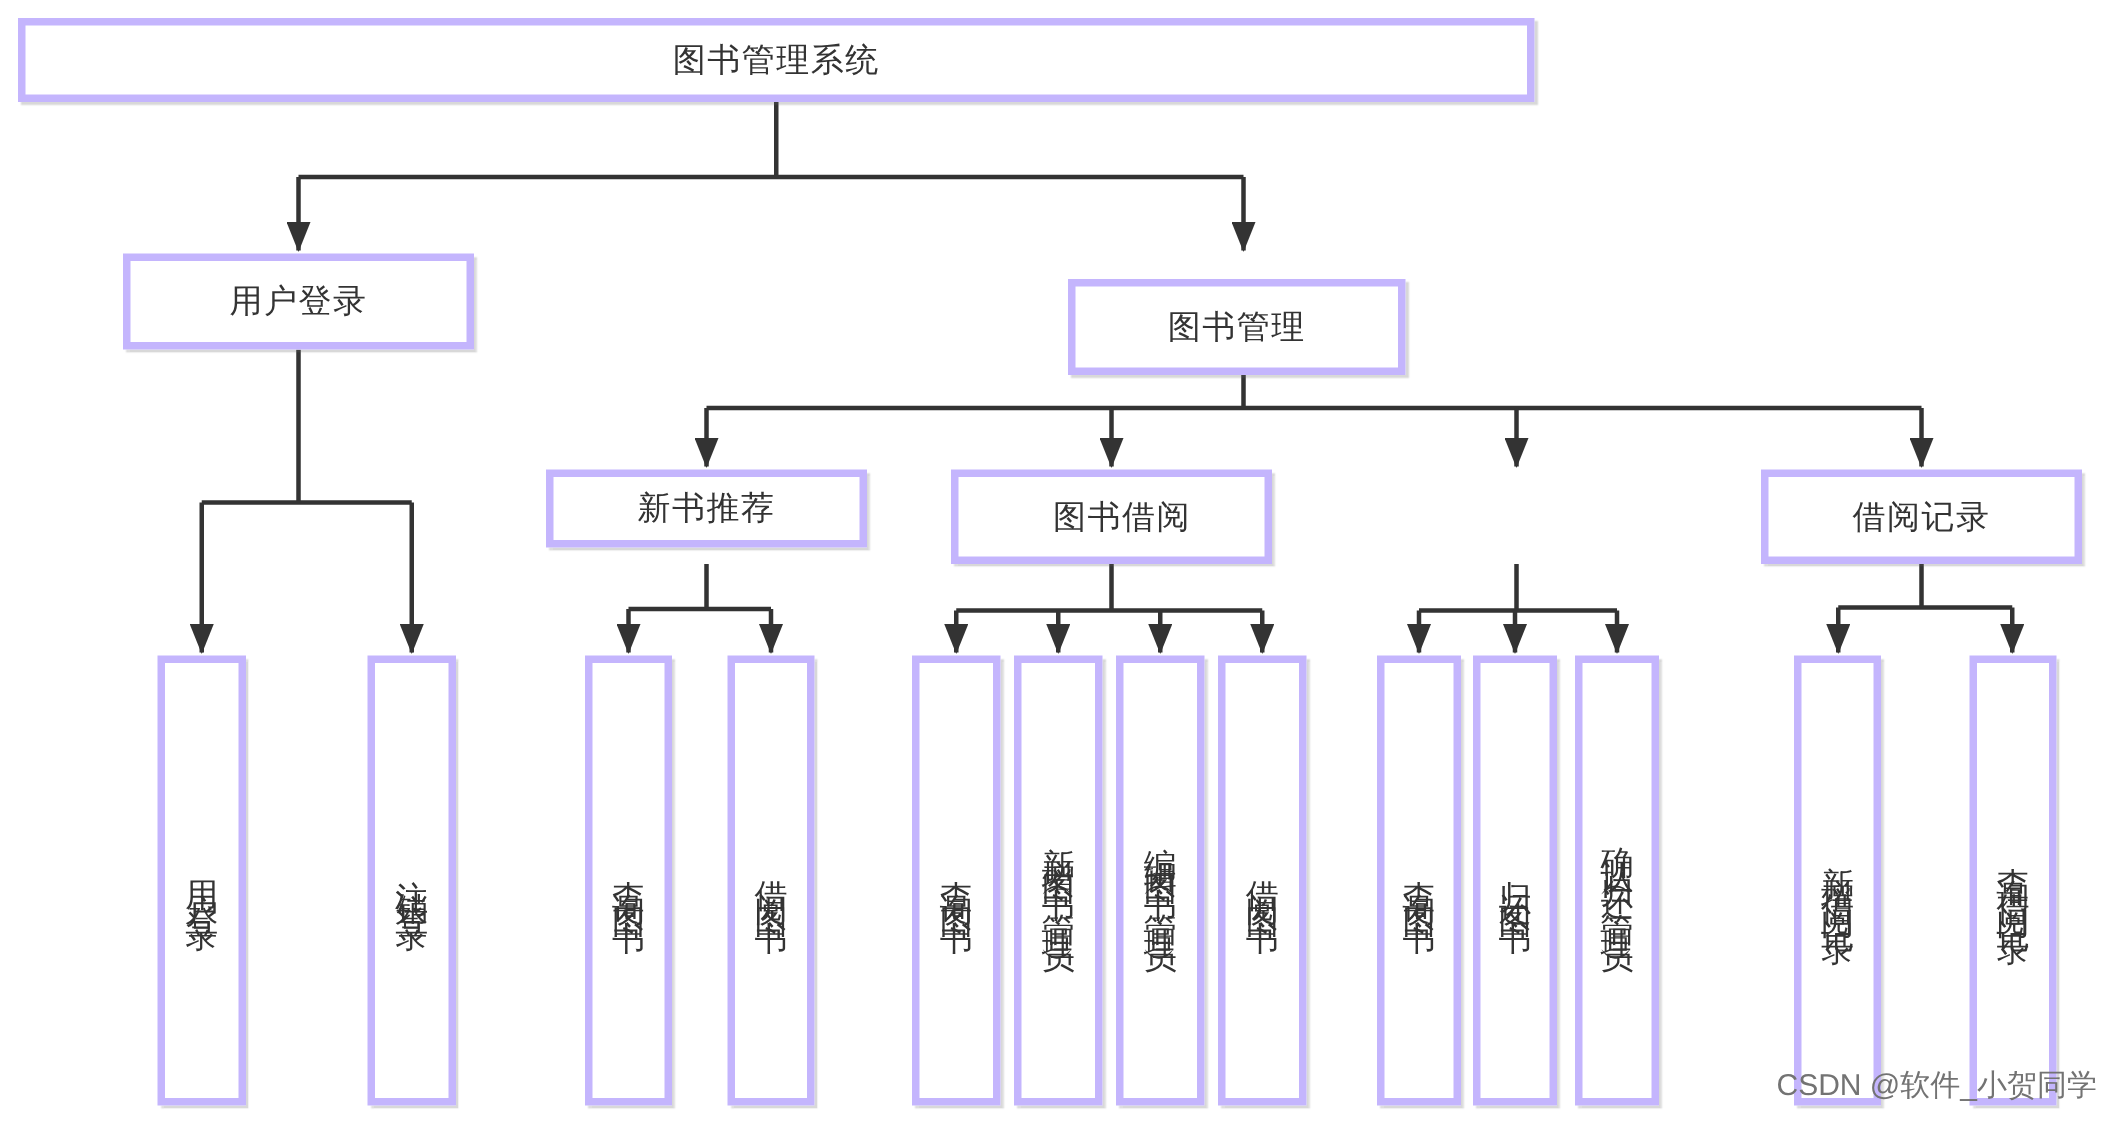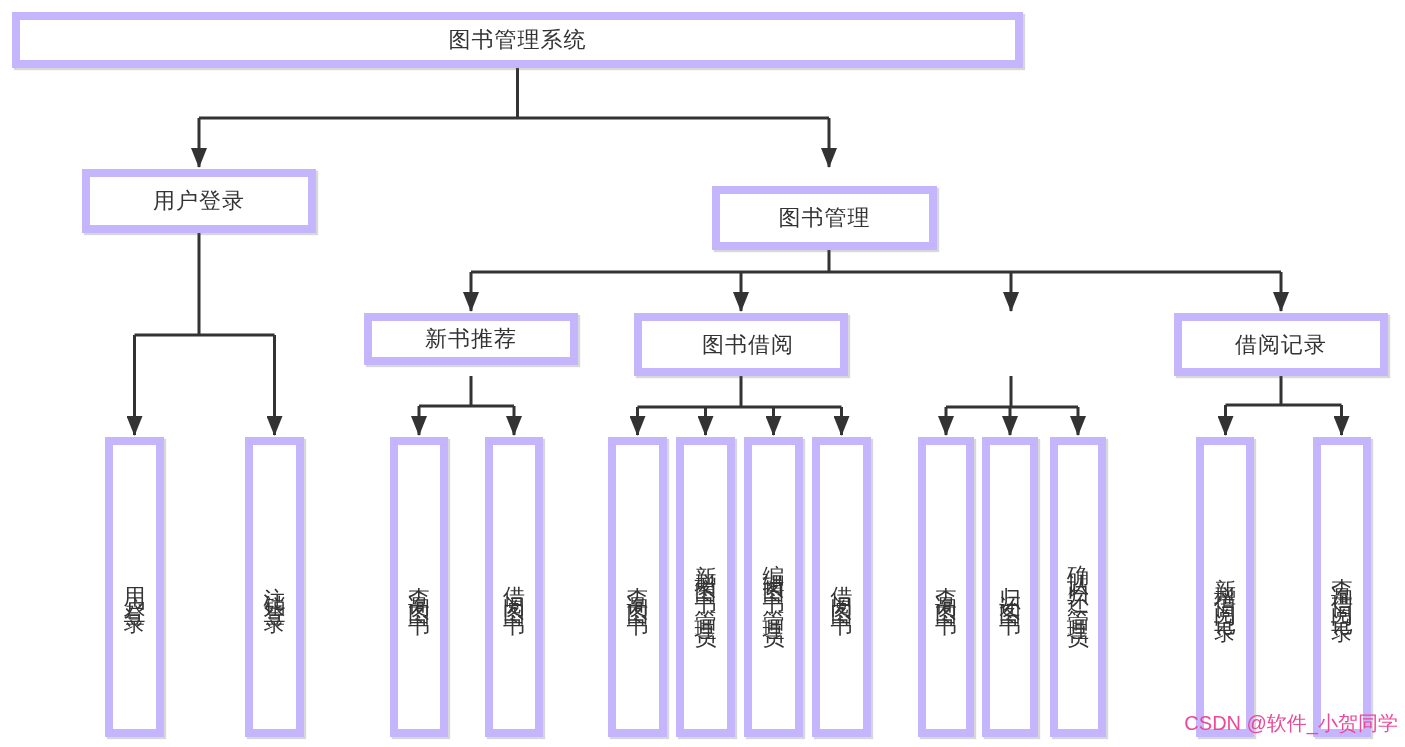--- a/index.html
+++ b/index.html
@@ -23,21 +23,21 @@
   }
   .connector-layer .wire {
     stroke: #333333;
     stroke-width: 3;
     fill: none;
   }
   .node {
     position: absolute;
     box-sizing: border-box;
     background: #ffffff;
-    border: 8px solid #c4b5fd;
+    border: 5px solid #c4b5fd;
     display: flex;
     align-items: center;
     justify-content: center;
     color: #333333;
     font-size: 22px;
     letter-spacing: 1px;
     z-index: 2;
     box-shadow: 2px 2px 1px rgba(100,100,100,0.25);
     white-space: nowrap;
   }
@@ -46,21 +46,21 @@
     text-orientation: mixed;
     letter-spacing: 9px;
     line-height: 1;
     font-size: 22px;
   }
   .watermark {
     position: absolute;
     right: 7px;
     bottom: 10px;
     z-index: 3;
-    color: #ec4899;
+    color: #737373;
     font-size: 20px;
     letter-spacing: 0;
   }
 </style>
 </head>
 <body>
 
 <div class="stage">
 
   <svg class="connector-layer" viewBox="0 0 1405 747" xmlns="http://www.w3.org/2000/svg">

